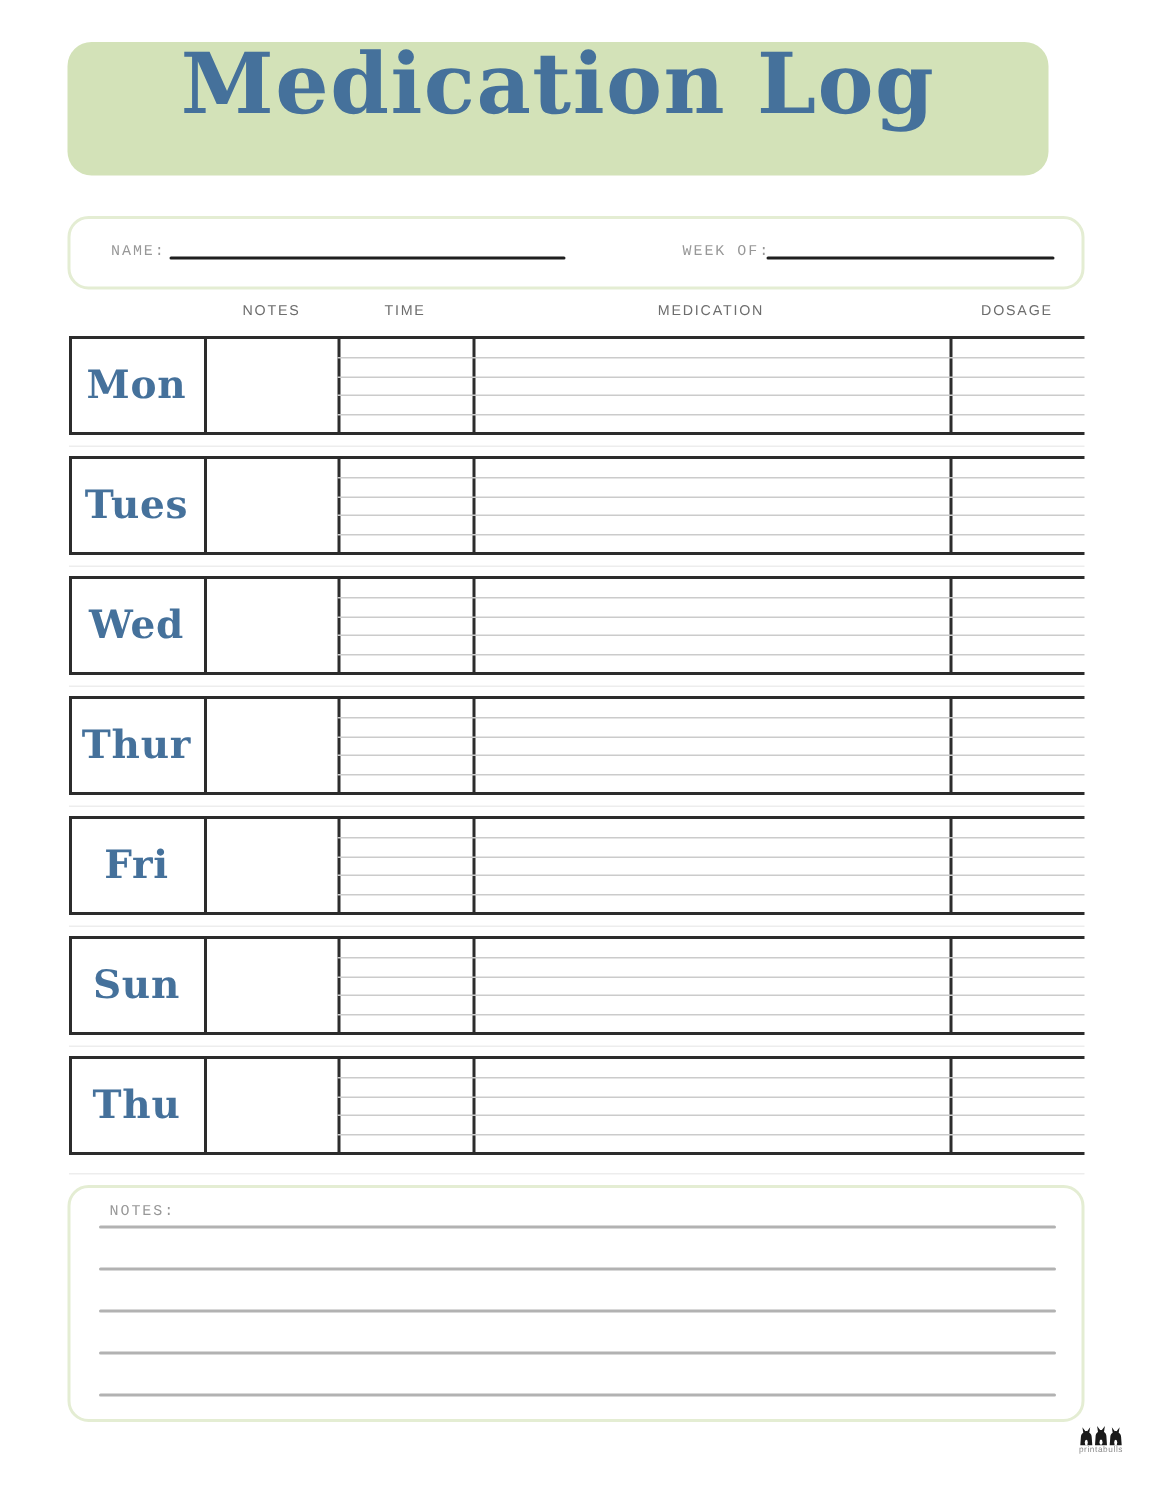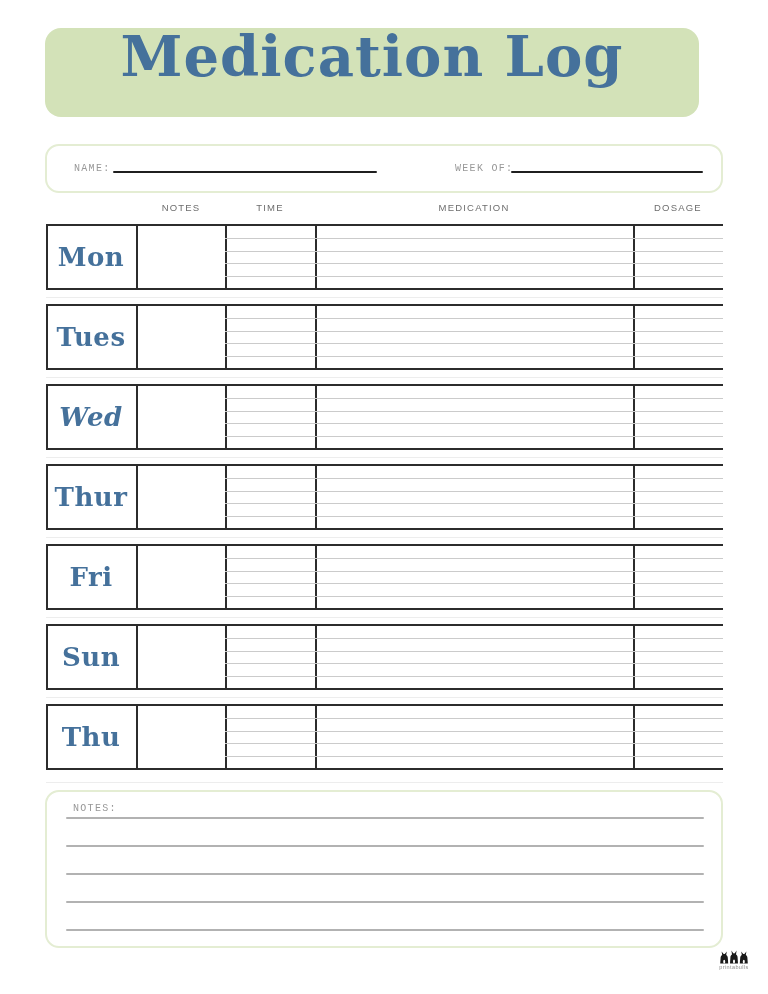--- a/index.html
+++ b/index.html
@@ -104,21 +104,21 @@
         <div class="vline" style="left: 0px;"></div>
         <div class="vline" style="left: 90px;"></div>
         <div class="vline" style="left: 179px;"></div>
         <div class="vline" style="left: 269px;"></div>
         <div class="vline" style="left: 587px;"></div>
         <div class="subrow-line" style="left: 179px; width: 498px; top: 12px;"></div>
         <div class="subrow-line" style="left: 179px; width: 498px; top: 25px;"></div>
         <div class="subrow-line" style="left: 179px; width: 498px; top: 37px;"></div>
         <div class="subrow-line" style="left: 179px; width: 498px; top: 50px;"></div>
       </div>
-      <div class="day-row" style="top: 384px; font-style: italic;">
+      <div class="day-row" style="top: 384px;">
         <div class="day-label">Wed</div>
         <div class="vline" style="left: 0px;"></div>
         <div class="vline" style="left: 90px;"></div>
         <div class="vline" style="left: 179px;"></div>
         <div class="vline" style="left: 269px;"></div>
         <div class="vline" style="left: 587px;"></div>
         <div class="subrow-line" style="left: 179px; width: 498px; top: 12px;"></div>
         <div class="subrow-line" style="left: 179px; width: 498px; top: 25px;"></div>
         <div class="subrow-line" style="left: 179px; width: 498px; top: 37px;"></div>
         <div class="subrow-line" style="left: 179px; width: 498px; top: 50px;"></div>

